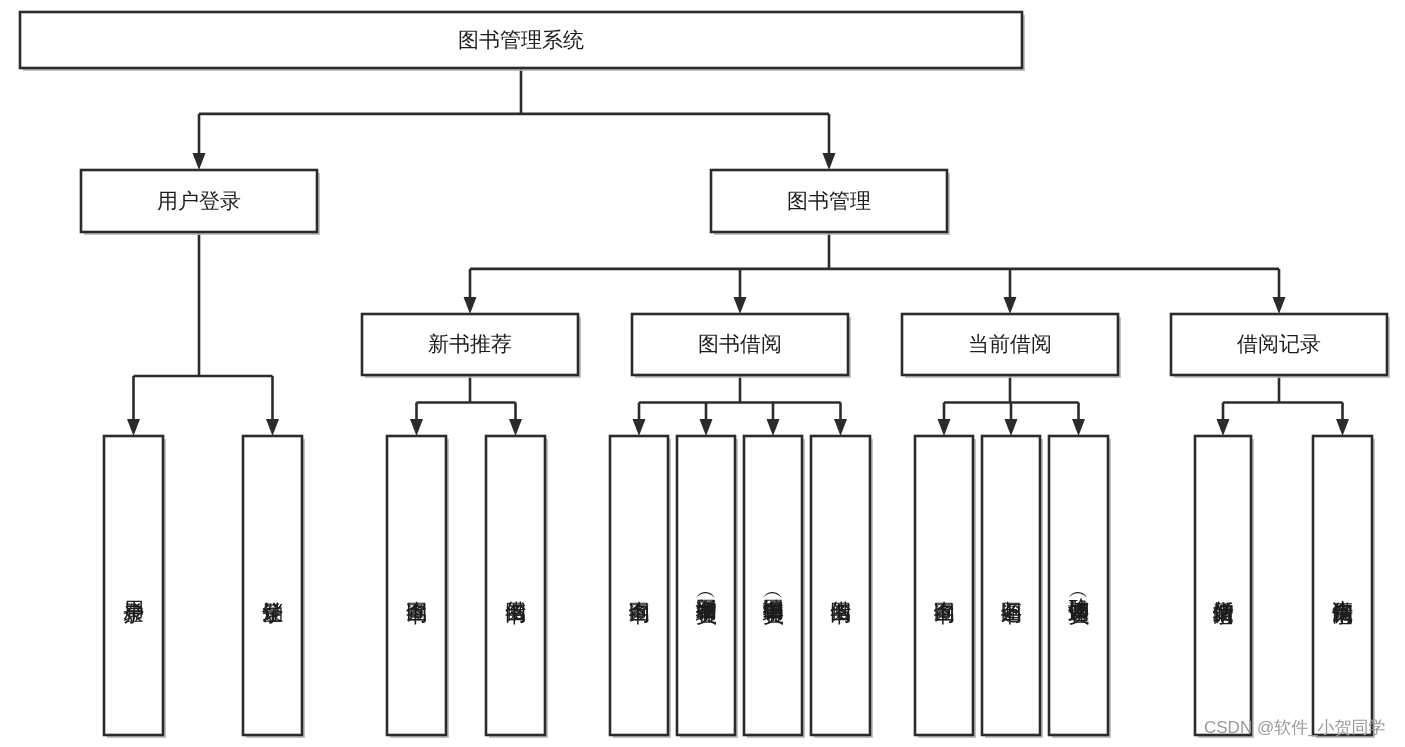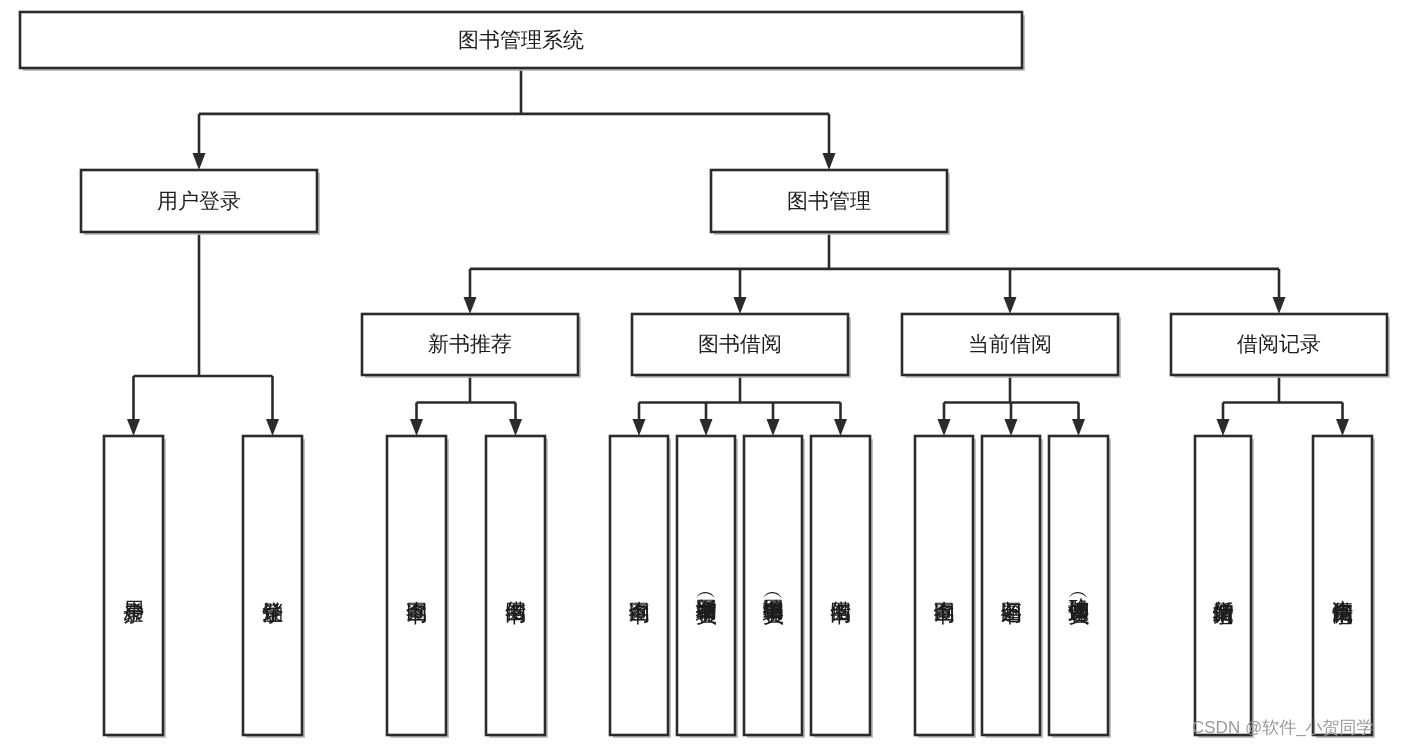--- a/index.html
+++ b/index.html
@@ -72,20 +72,21 @@
     pointer-events: none;
     user-select: none;
   }
   .watermark {
     position: absolute;
     font-family: "Liberation Sans", "DejaVu Sans", sans-serif;
     font-size: 17px;
     color: #9a9a9a;
     white-space: nowrap;
     user-select: none;
+    margin-left: 12px;
   }
 </style>
 </head>
 <body>
 
 <div id="diagram-root">
   <svg class="diagram-canvas" viewBox="0 0 1405 747">
     <g id="connector-layer">
         <g>
           <line x1="521" y1="68" x2="521" y2="113.9" class="connector"></line>

